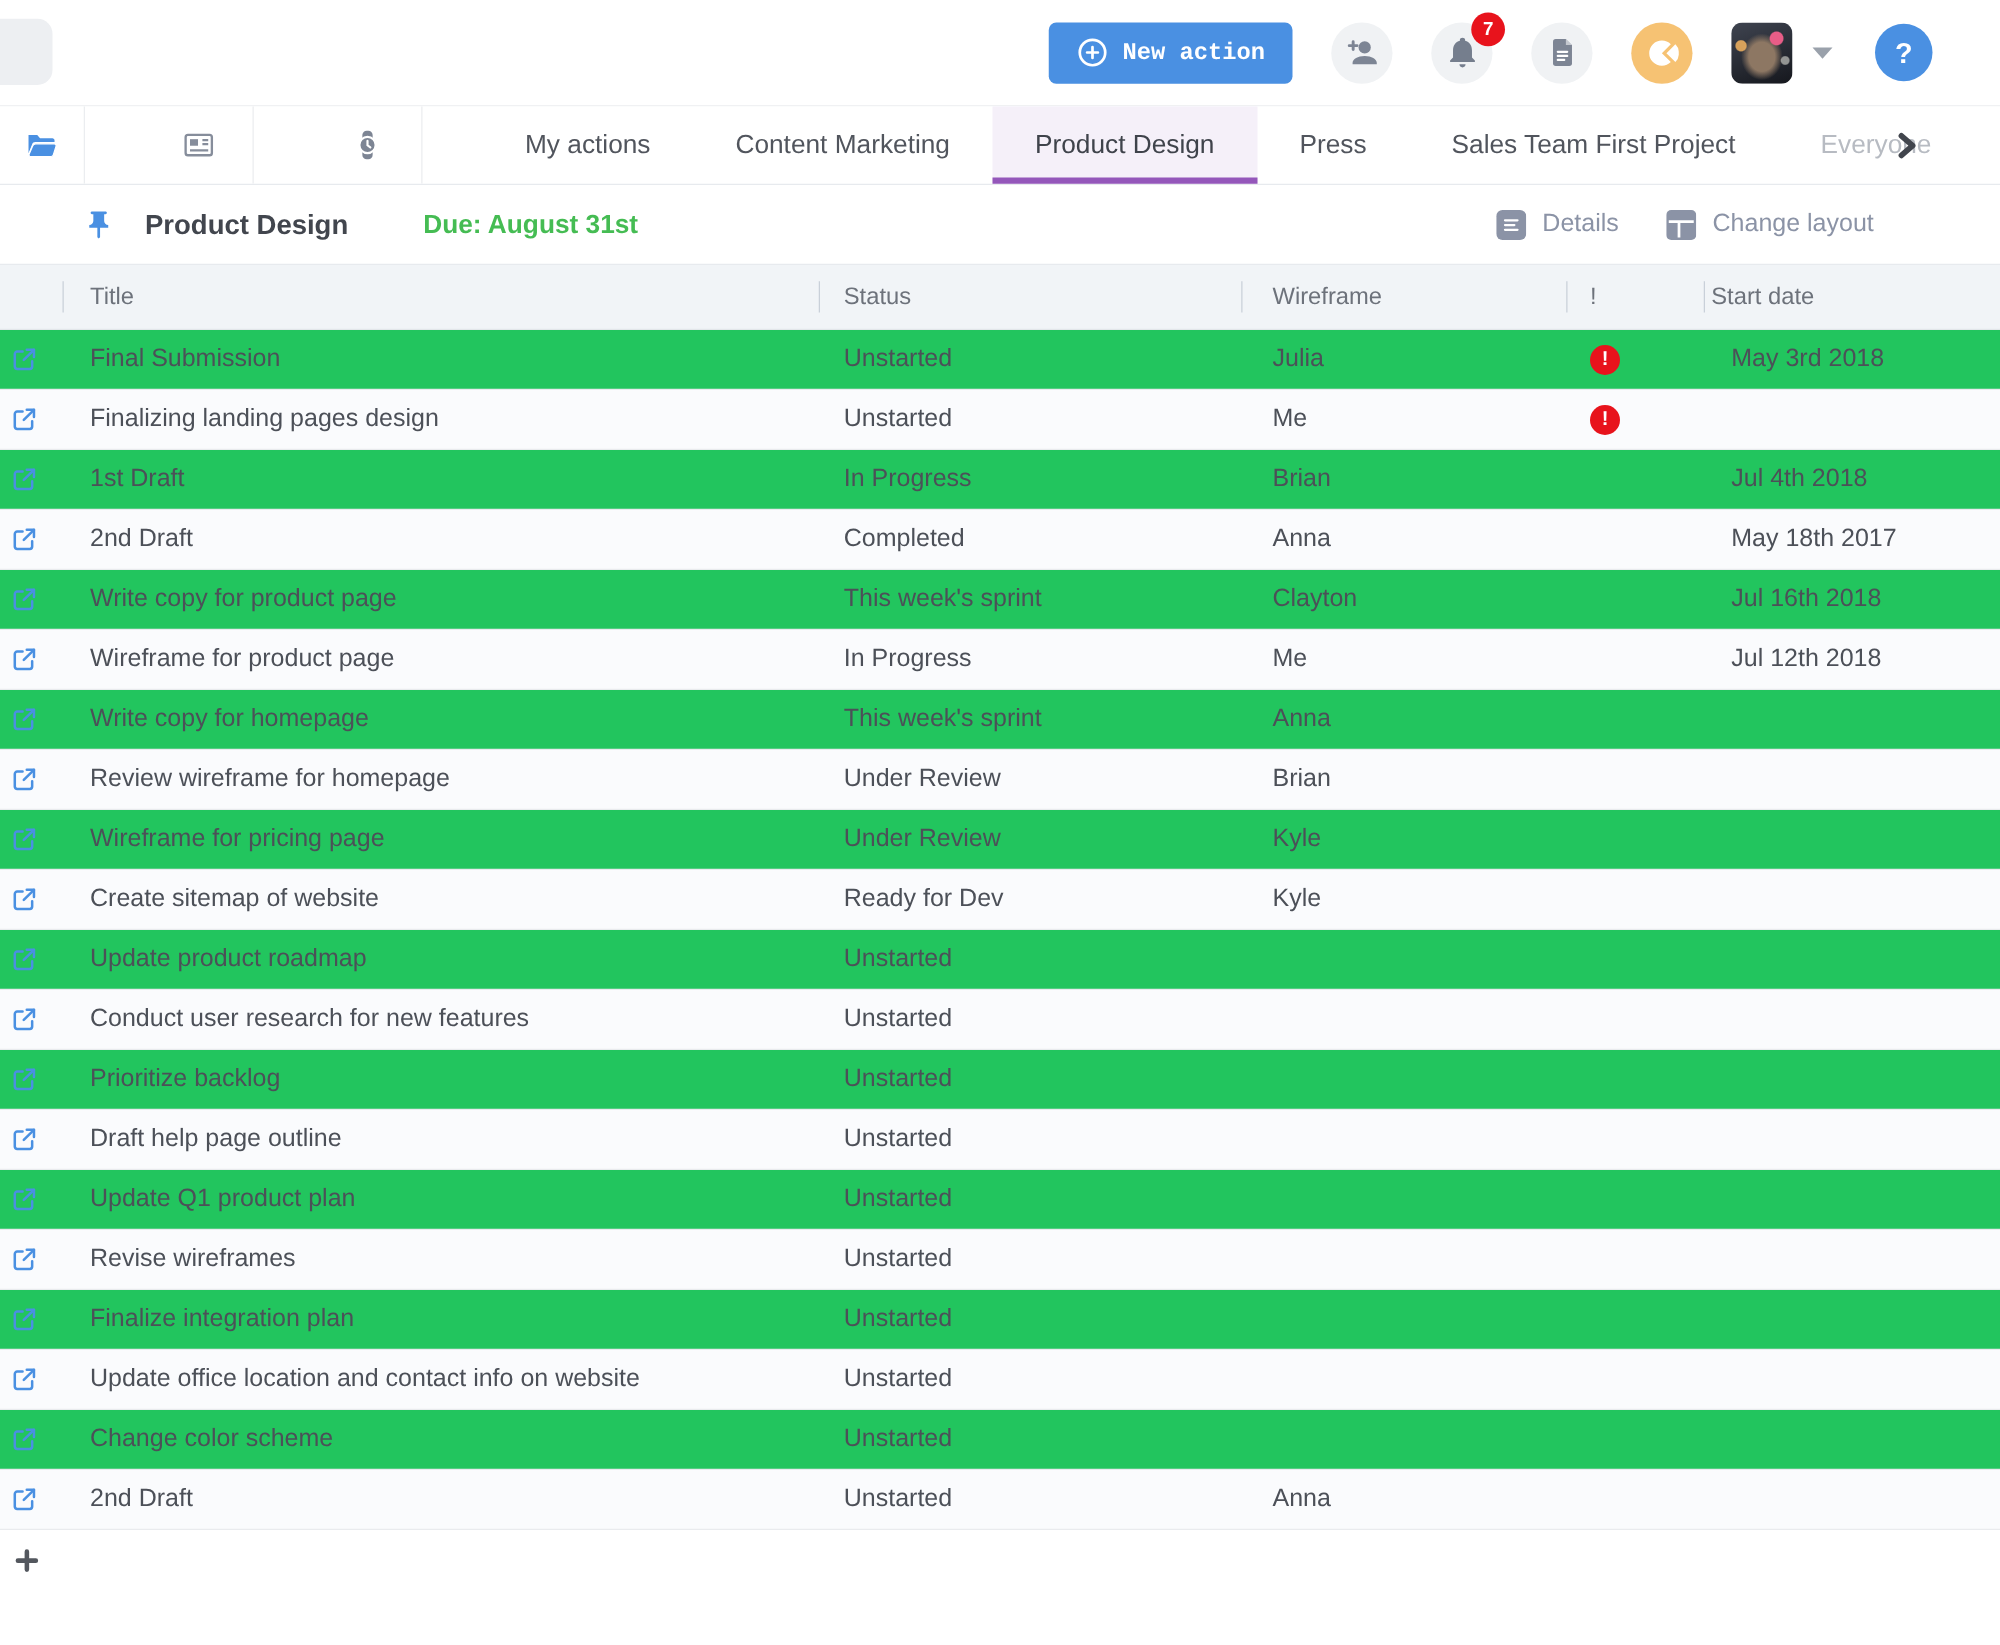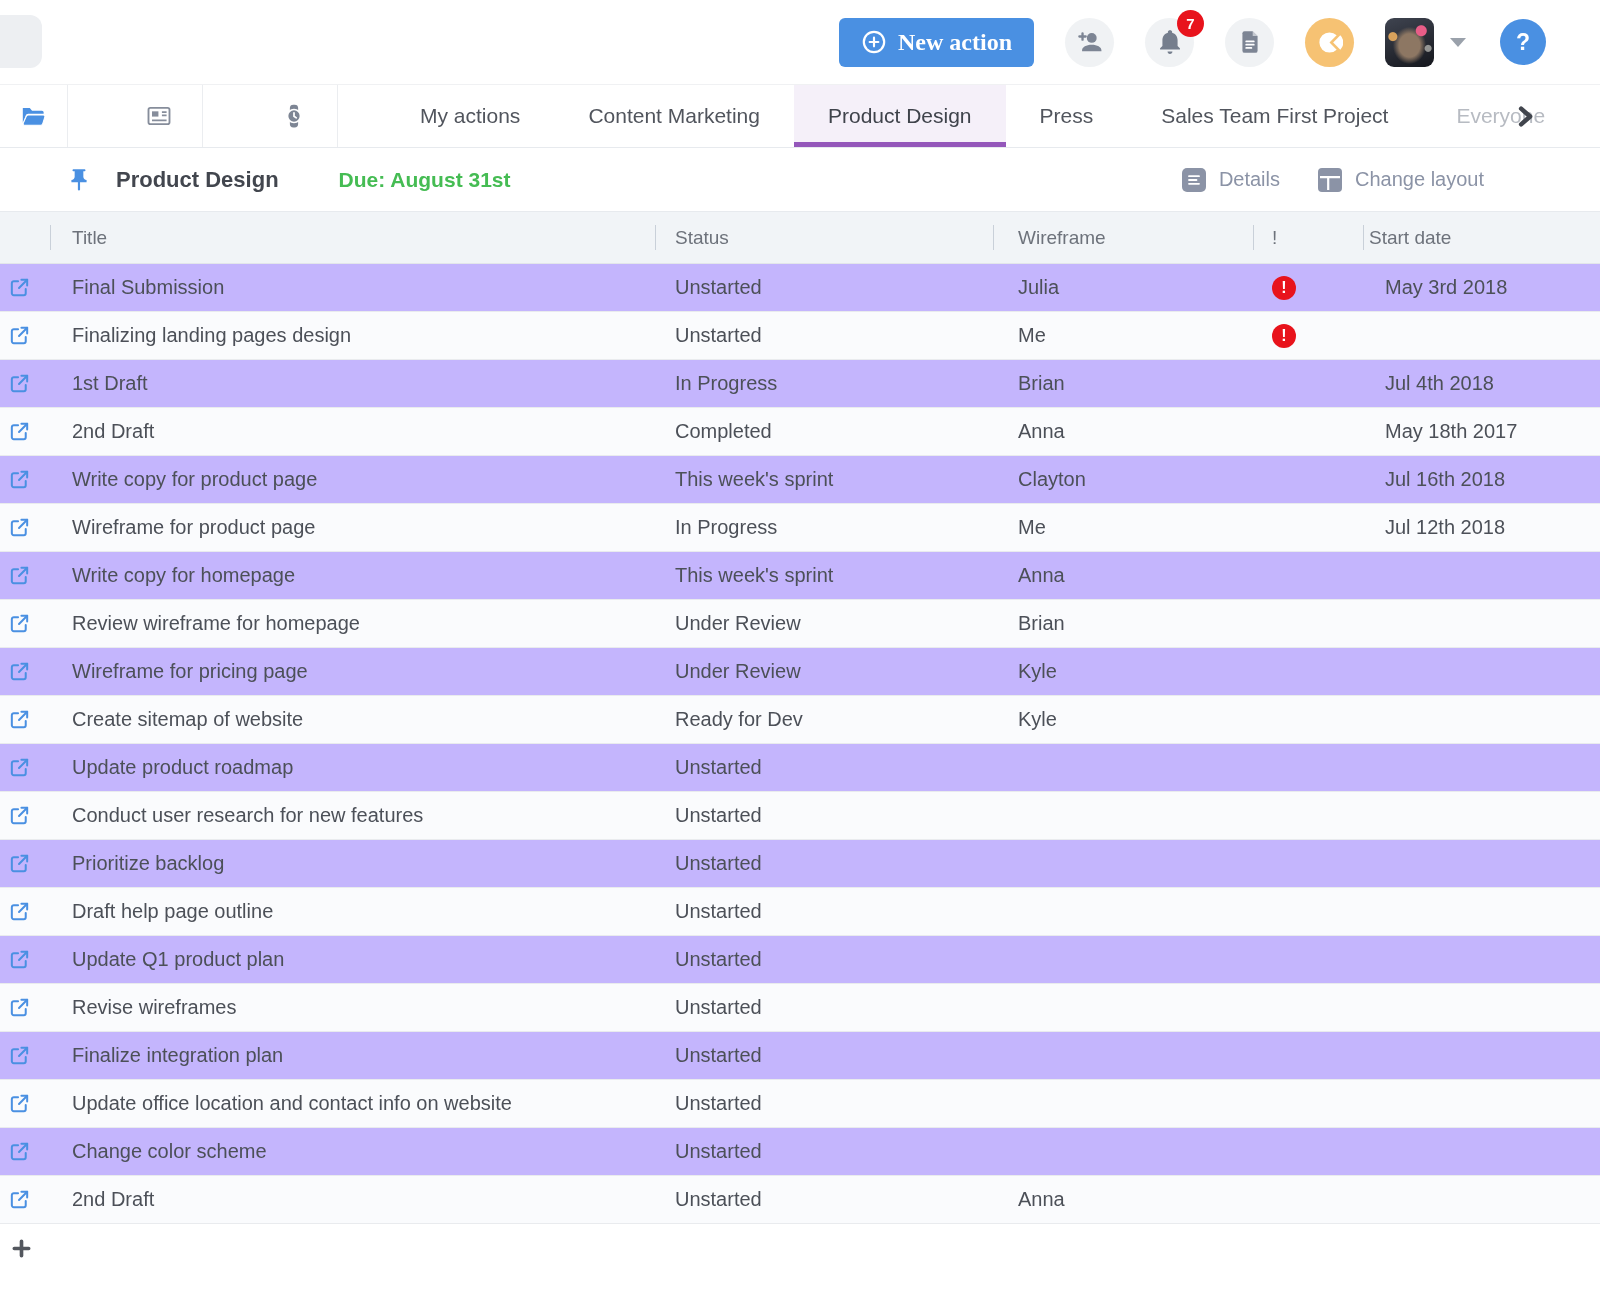--- a/index.html
+++ b/index.html
@@ -18,22 +18,22 @@
     position: absolute; left: -14px; top: 15px;
     width: 56px; height: 53px; background: #edeff2; border-radius: 12px;
   }
   .topbar-right {
     position: absolute; right: 54px; top: 0; height: 84px;
     display: flex; align-items: center;
   }
   .new-action {
     display: flex; align-items: center; gap: 11px;
     background: #4a90e2; color: #fff; border: none; border-radius: 6px;
-    height: 49px; padding: 0 22px; font-size: 24px; font-weight: 700;
-    font-family: Liberation Serif, serif; cursor: pointer;
+    height: 49px; padding: 0 22px; font-size: 19px; font-weight: 700;
+    font-family: Liberation Mono, monospace; cursor: pointer;
   }
   .circle-btn {
     width: 49px; height: 49px; border-radius: 50%; background: #f0f2f4;
     display: flex; align-items: center; justify-content: center;
     margin-left: 31px; position: relative; cursor: pointer; flex: none;
   }
   .circle-btn.orange { background: #f6c273; }
   .badge {
     position: absolute; top: -8px; right: -10px; min-width: 27px; height: 27px;
     border-radius: 14px; background: #e8131c; color: #fff;
@@ -88,21 +88,21 @@
   }
 
   
   .subheader {
     height: 64px; border-bottom: 1px solid #e7eaee;
     display: flex; align-items: center; position: relative; background: #fff;
   }
   .pin-wrap { margin-left: 66px; display: flex; cursor: pointer; }
   .sub-title { margin-left: 24px; font-size: 22px; font-weight: 700; color: #42464e; }
   .due { margin-left: 60px; font-size: 21px; font-weight: 700; color: #45bc53; }
-  .sub-actions { position: absolute; right: 116px; display: flex; align-items: center; gap: 38px; }
+  .sub-actions { position: absolute; right: 101px; display: flex; align-items: center; gap: 38px; }
   .sub-btn {
     display: flex; align-items: center; gap: 13px;
     font-size: 20px; color: #8b93a6; cursor: pointer; background: none; border: none;
     font-family: "Liberation Sans", sans-serif;
   }
 
   
   .thead {
     height: 52px; background: #f1f4f7; border-bottom: 1px solid #e3e6ea;
     display: grid; grid-template-columns: 50px 605px 338px 260px 110px 1fr;
@@ -115,21 +115,21 @@
   }
   .th.h-title { padding-left: 22px; }
   .th.h-status { padding-left: 20px; }
   .th.h-assignees { padding-left: 25px; }
   .th.h-priority { padding-left: 19px; }
   .th.h-date { padding-left: 6px; }
 
   .trow {
     height: 48px; display: grid; grid-template-columns: 50px 605px 338px 260px 110px 1fr;
     align-items: center; border-bottom: 1px solid #e9ebee;
-    font-size: 20px; color: #4c5058; background: #c4b5fd; cursor: pointer;
+    font-size: 20px; color: #4c5058; background: #22c55e; cursor: pointer;
   }
   .trow:nth-child(even) { background: #fafbfd; }
   .c-icon { display: flex; align-items: center; padding-left: 8px; }
   .extlink { display: flex; cursor: pointer; }
   .c-title { padding-left: 22px; white-space: nowrap; overflow: hidden; }
   .c-status { padding-left: 20px; white-space: nowrap; }
   .c-assignee { padding-left: 25px; white-space: nowrap; }
   .c-priority { padding-left: 19px; display: flex; align-items: center; }
   .alert-badge {
     width: 24px; height: 24px; border-radius: 50%; background: #e8131c;

